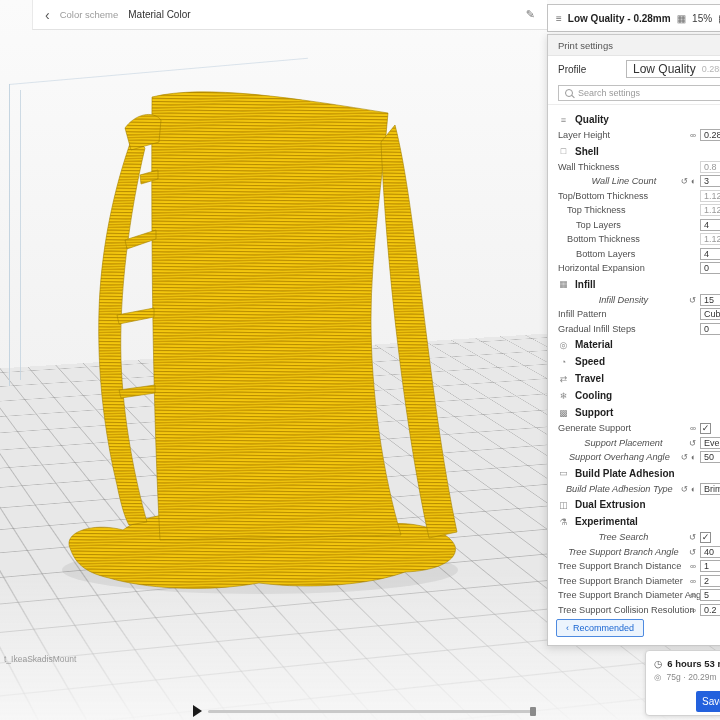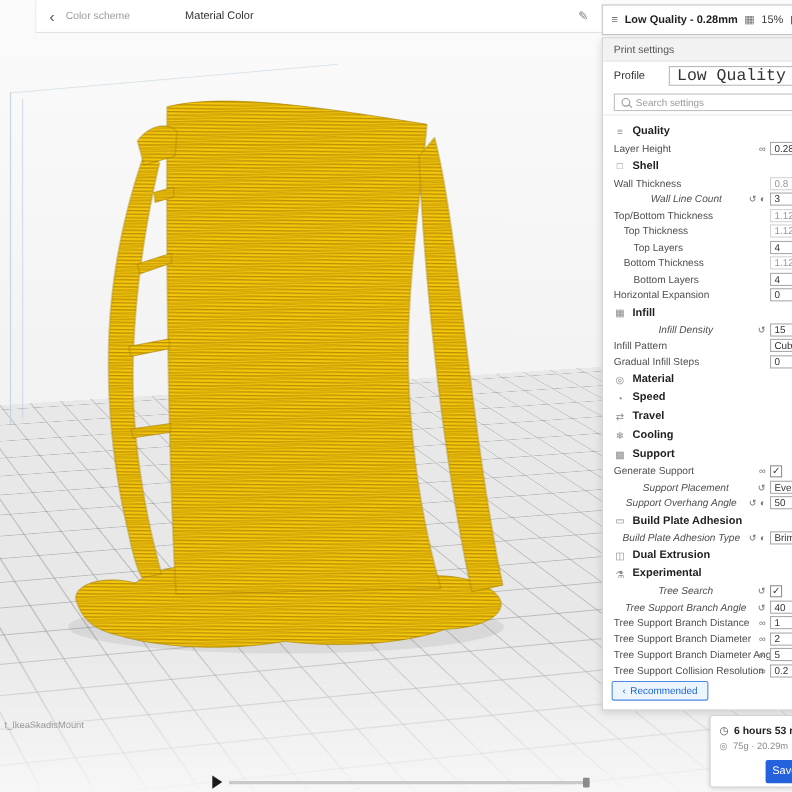--- a/index.html
+++ b/index.html
@@ -33,21 +33,21 @@
     background:#c9c9c9;border-radius:2px;z-index:2;}
   .timeline-handle{position:absolute;left:530px;top:707px;width:6px;height:9px;
     background:#8a8a8a;border-radius:1px;z-index:2;}
 
   
   .topbar{position:absolute;left:32px;top:0;width:515px;height:30px;background:#fff;
     border-bottom:1px solid #e2e2e2;border-left:1px solid #e9e9e9;box-sizing:border-box;
     display:flex;align-items:center;gap:10px;padding:0 12px;z-index:5;}
   .back-ch{font-size:14px;color:#555;line-height:1;}
   .cs-label{font-size:9.5px;color:#9b9b9b;}
-  .cs-value{font-size:10px;color:#303030;margin-left:40px;}
+  .cs-value{font-size:10px;color:#303030;}
   .tb-spacer{flex:1;}
   .pencil{font-size:11px;color:#777;}
 
   
   .qwidget{position:absolute;left:547px;top:4px;width:224px;height:28px;background:#fff;
     border:1px solid #c2c2c2;box-sizing:border-box;display:flex;align-items:center;
     gap:6px;padding:0 8px;z-index:5;font-size:10px;}
   .wicon{color:#6f6f6f;font-size:10px;}
   .wicon.dark{color:#3a3a3a;}
   .wlabel{color:#1f1f1f;font-weight:bold;white-space:nowrap;}
@@ -57,21 +57,21 @@
   .panel{position:absolute;left:547px;top:34px;width:224px;height:612px;background:#fff;
     border:1px solid #c8c8c8;box-sizing:border-box;z-index:5;
     box-shadow:0 2px 8px rgba(0,0,0,.15);}
   .panel-title{height:20px;background:#f2f2f2;border-bottom:1px solid #e5e5e5;
     font-size:9.5px;color:#555;display:flex;align-items:center;padding:0 10px;}
   .profile-row{height:26px;display:flex;align-items:center;padding:0 10px;
     font-size:10px;color:#333;}
   .plabel{width:68px;}
   .profile-dd{flex:1;height:18px;border:1px solid #b9b9b9;display:flex;align-items:center;
     gap:6px;padding:0 6px;box-sizing:border-box;}
-  .pval{font-size:15px;color:#333;white-space:nowrap;font-family:Liberation Mono, monospace;}
+  .pval{font-size:12px;color:#333;white-space:nowrap;}
   .phint{font-size:9px;color:#b5b5b5;white-space:nowrap;}
   .search-row{height:22px;padding:0 10px;display:flex;align-items:center;}
   .search-box{flex:1;height:16px;border:1px solid #c0c0c0;display:flex;align-items:center;
     gap:5px;padding:0 6px;box-sizing:border-box;}
   .sicon{width:6px;height:6px;border:1px solid #999;border-radius:50%;position:relative;flex:none;}
   .sicon::after{content:"";position:absolute;left:5px;top:6px;width:4px;height:1px;
     background:#999;transform:rotate(45deg);}
   .sph{font-size:9px;color:#9a9a9a;}
   .rows{border-top:1px solid #ececec;padding-top:6px;}
   .row{display:flex;align-items:center;padding-left:10px;padding-right:6px;box-sizing:border-box;}

